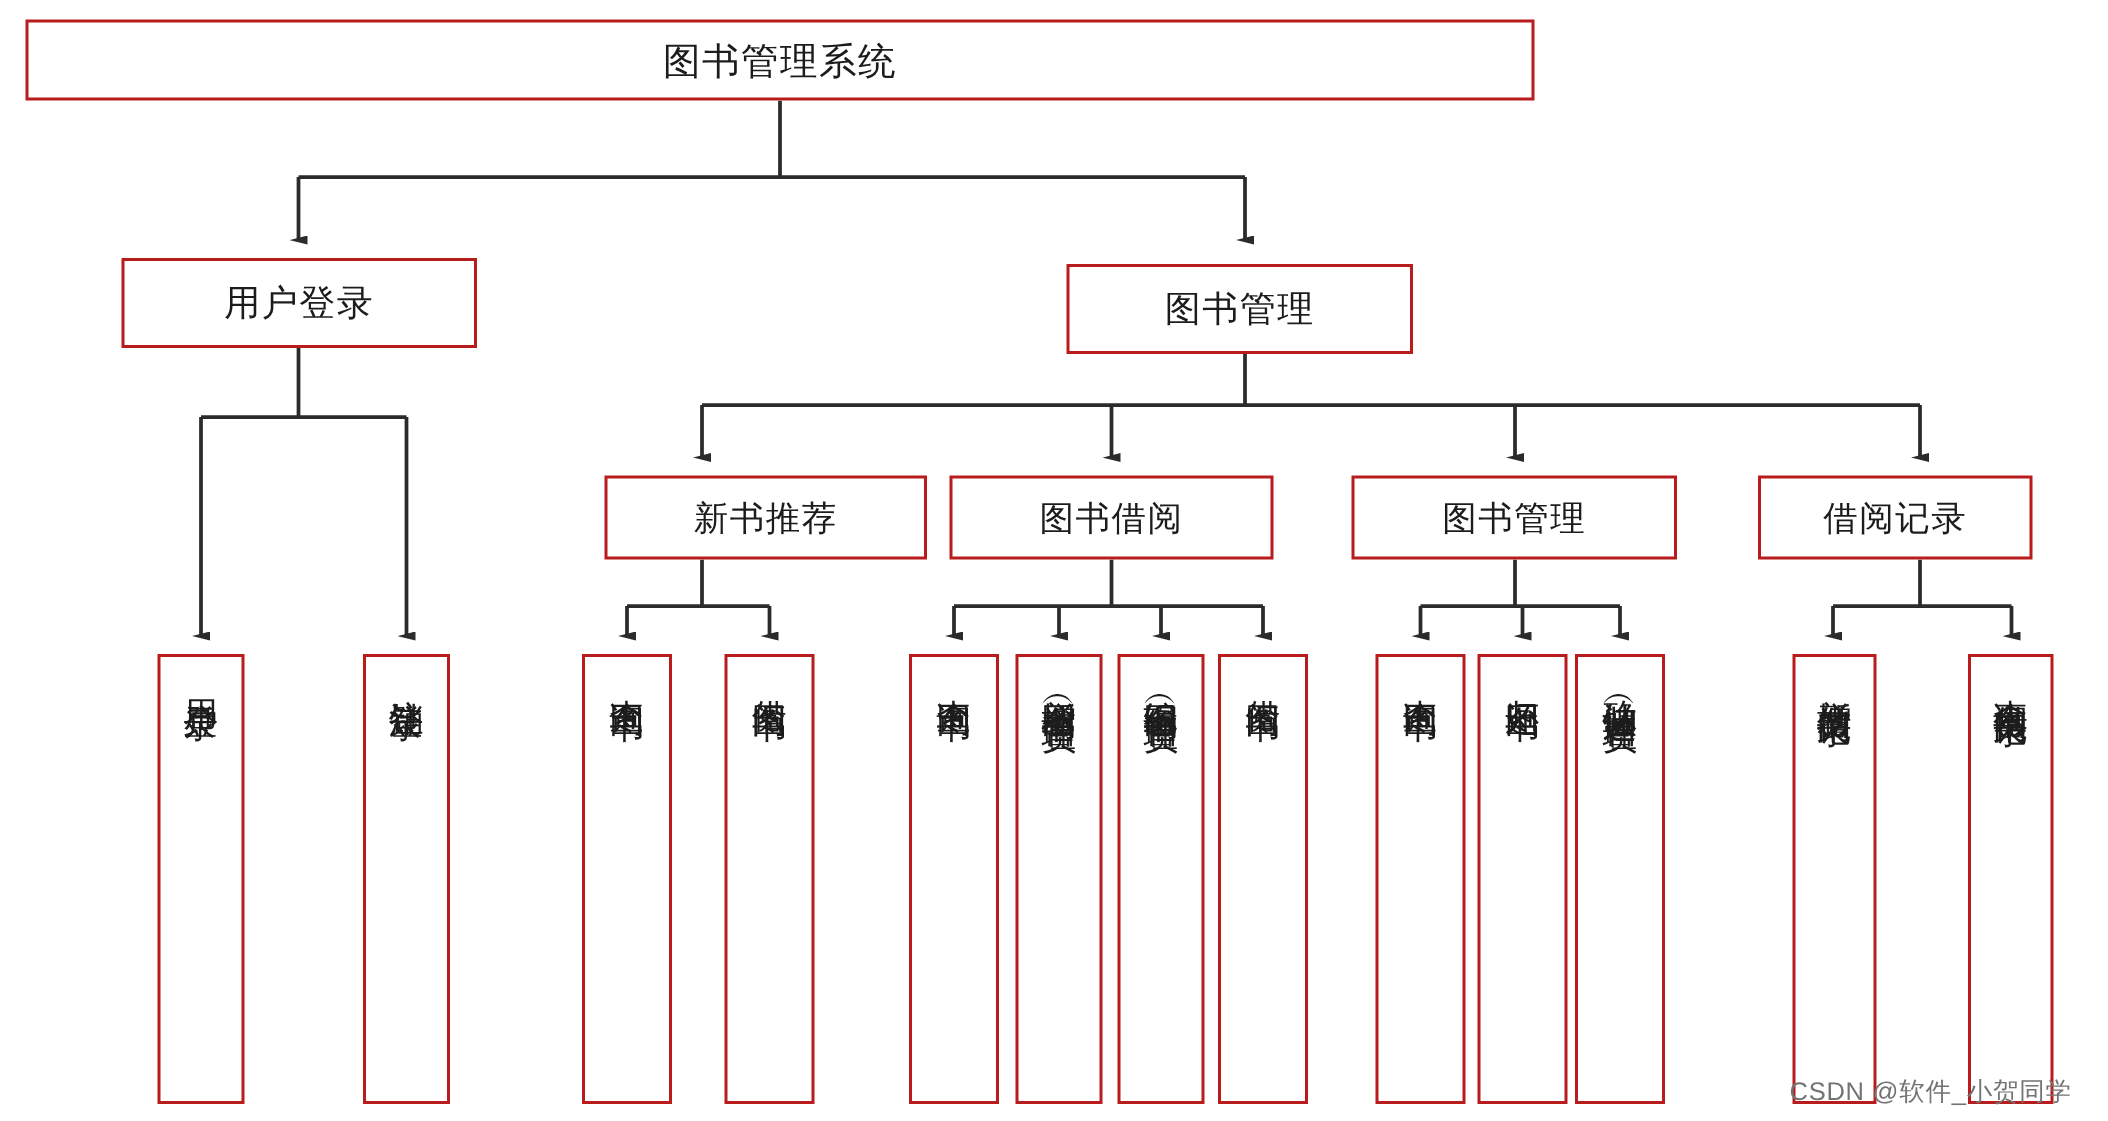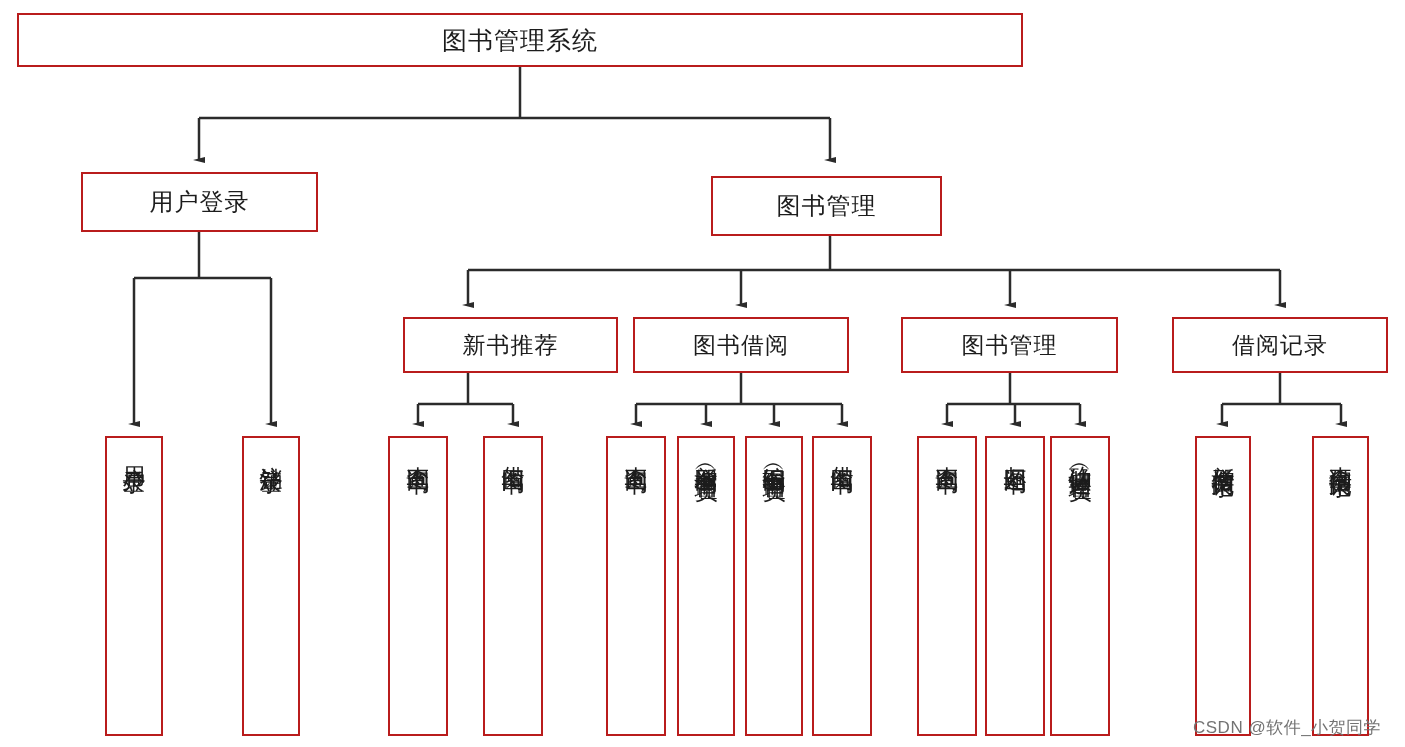--- a/index.html
+++ b/index.html
@@ -141,21 +141,21 @@
   </div>
 
   <div class="node node-l3" style="left:633px; top:317px; width:216px; height:56px;">
     <span>图书借阅</span>
   </div>
 
   <div class="node node-l3" style="left:901px; top:317px; width:217px; height:56px;">
     <span>图书管理</span>
   </div>
 
-  <div class="node node-l3" style="left:1172px; top:317px; width:216px; height:56px;">
+  <div class="node node-l3" style="left:1172px; top:317px; width:183px; height:56px;">
     <span>借阅记录</span>
   </div>
 
   <div class="node node-leaf" style="left:105px; top:436px; width:58px; height:300px;">
     <span class="vtext">用户登录</span>
   </div>
 
   <div class="node node-leaf" style="left:242px; top:436px; width:58px; height:300px;">
     <span class="vtext">注销登录</span>
   </div>

